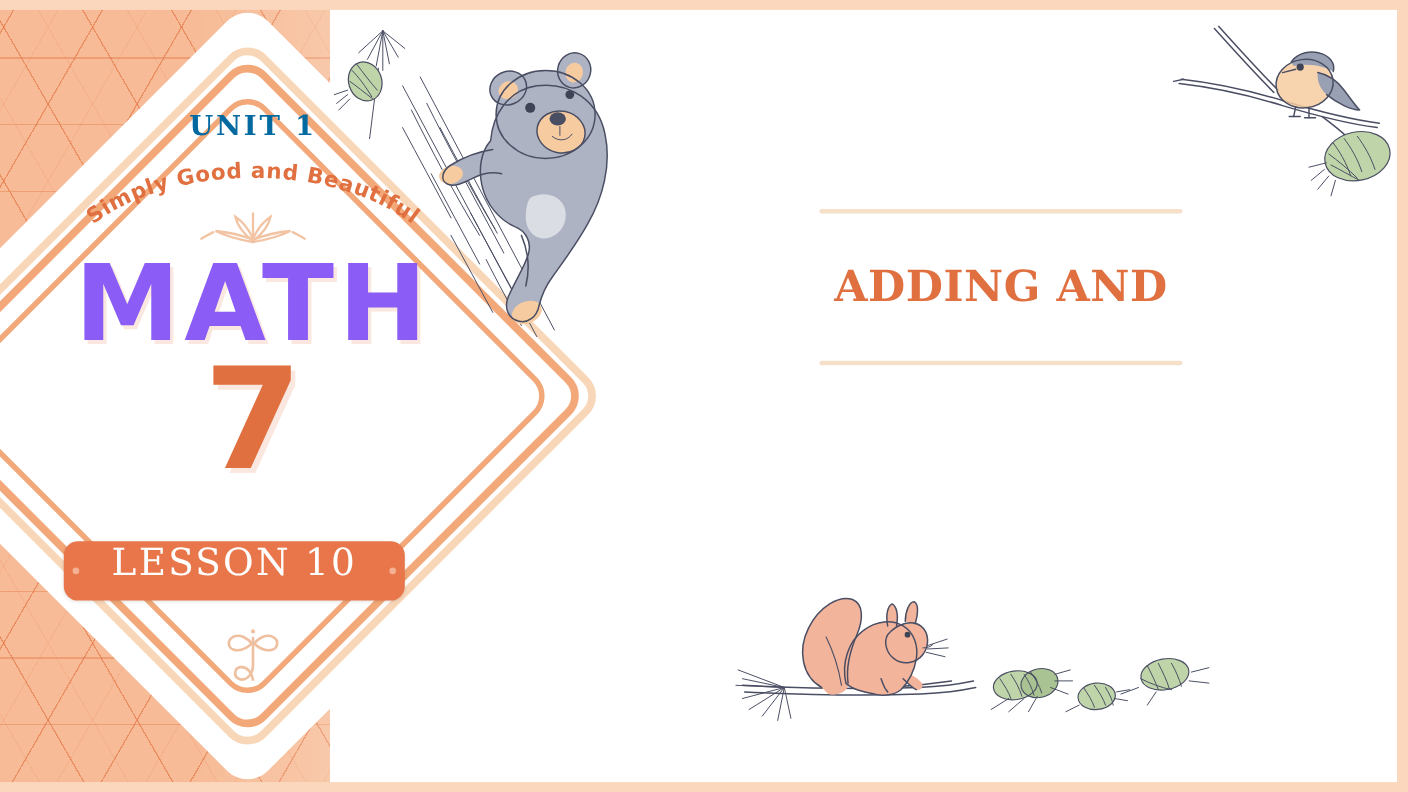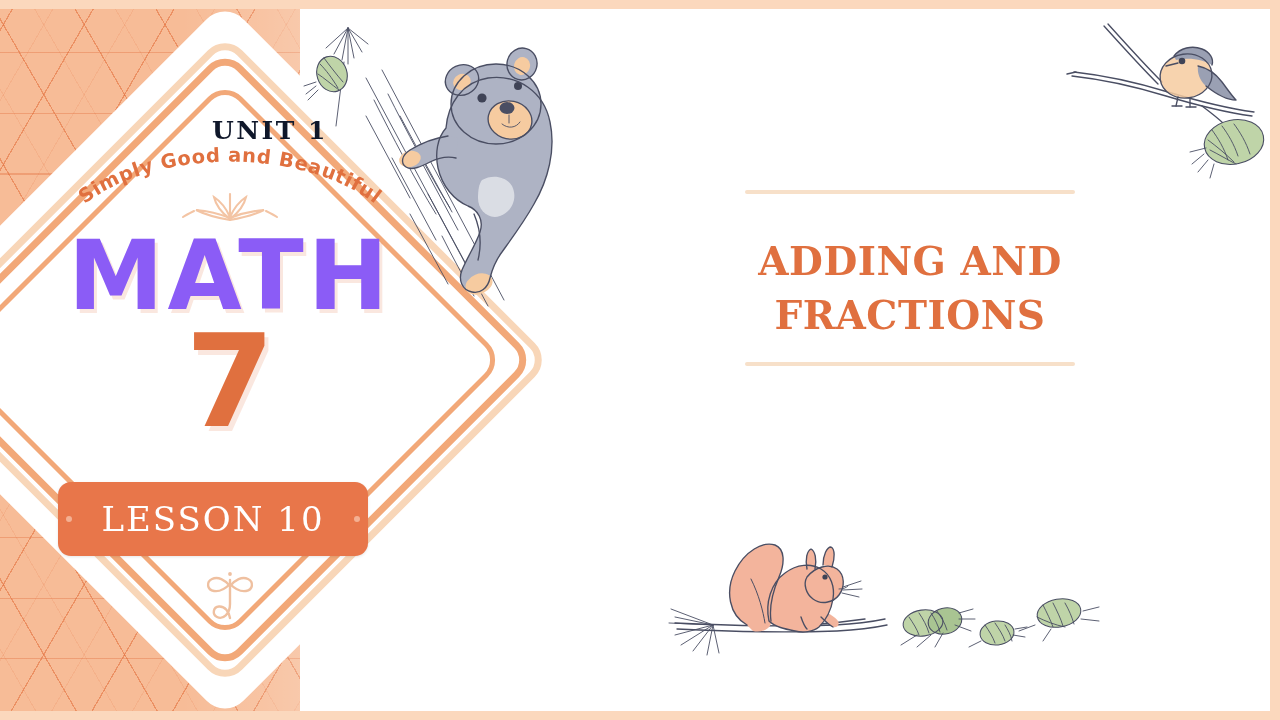--- a/index.html
+++ b/index.html
@@ -79,27 +79,26 @@
   #ring-outer{ width:462px; height:462px; border-width:7px; border-color:#F8D6B8; }
   #ring-mid  { width:440px; height:440px; border-width:7px; border-color:#F2A878; }
   #ring-inner{ width:396px; height:396px; border-width:5px; border-color:#F2A878; }
 
   
   #logo-block{
     position:absolute; left:0; top:0; width:460px; height:720px; z-index:12;
     text-align:center;
   }
   #unit-label{
-    position:absolute; left:0; top:116px; width:460px;
+    position:absolute; left:0; top:100px; width:460px;
     font-family:"DejaVu Serif", serif;
     font-weight:700;
     font-size:25px;
     letter-spacing:2.5px;
-    color:#0f172a;
-    margin-left:40px;
+    color:#0369a1;
   }
 
   
   #tagline-wrap{
     position:absolute; left:0; top:143px; width:460px; height:90px;
   }
   #tagline-wrap svg{ width:460px; height:90px; overflow:visible; display:block; }
   #tagline-wrap text{
     font-family:"DejaVu Sans", sans-serif;
     font-size:19.5px;
@@ -129,26 +128,26 @@
     font-family:"DejaVu Sans", sans-serif;
     font-weight:700;
     font-size:128px;
     line-height:128px;
     color:#E0703F;
     text-shadow:4px 5px 0 rgba(224,112,63,.17);
   }
 
   
   #lesson-plaque{
-    position:absolute; left:58px; top:482px;
-    width:310px; height:74px;
+    position:absolute; left:58px; top:492px;
+    width:310px; height:54px;
     background:#E8764A;
     border-radius:13px;
     z-index:20;
-    display:flex; align-items:center; justify-content:center;
+    display:flex; justify-content:center;
     box-shadow:0 1px 3px rgba(0,0,0,.10);
   }
   #lesson-plaque::before, #lesson-plaque::after{
     content:"";
     position:absolute; top:50%; margin-top:-3px;
     width:6px; height:6px; border-radius:50%;
     background:#F4B093;
   }
   #lesson-plaque::before{ left:8px; }
   #lesson-plaque::after { right:8px; }
@@ -175,21 +174,21 @@
     height:4px; background:#F7E0C9; border-radius:2px;
     margin:0 45px;
   }
   #title-text{
     font-family:"DejaVu Serif", serif;
     font-weight:700;
     font-size:39px;
     line-height:54px;
     letter-spacing:.5px;
     color:#E0703F;
-    padding:40px 10px 20px;
+    padding:40px 10px 40px;
   }
   #title-text .tl{ display:block; }
 
   
   .illus{ position:absolute; z-index:25; }
   #bear-illustration{ left:296px; top:8px; width:280px; height:300px; }
   #bird-illustration{ left:1062px; top:14px; width:200px; height:180px; }
   #squirrel-illustration{ left:655px; top:525px; width:450px; height:140px; }
   .illus svg{ display:block; width:100%; height:100%; overflow:visible; }
 
@@ -265,21 +264,20 @@
   </div>
 
   <div id="lesson-plaque">
     <span id="lesson-label">LESSON 10</span>
   </div>
 
   <div id="title-block">
     <div class="title-rule"></div>
     <div id="title-text">
       <span class="tl">ADDING AND</span>
-      <span class="tl">FRACTIONS</span>
     </div>
     <div class="title-rule"></div>
   </div>
 
   <div class="illus" id="bear-illustration">
     <svg viewBox="0 0 280 300" aria-hidden="true">
 
       <g class="ink-thin">
         <path d="M52 20 L46 52"></path>
         <path d="M52 20 L38 46"></path>

